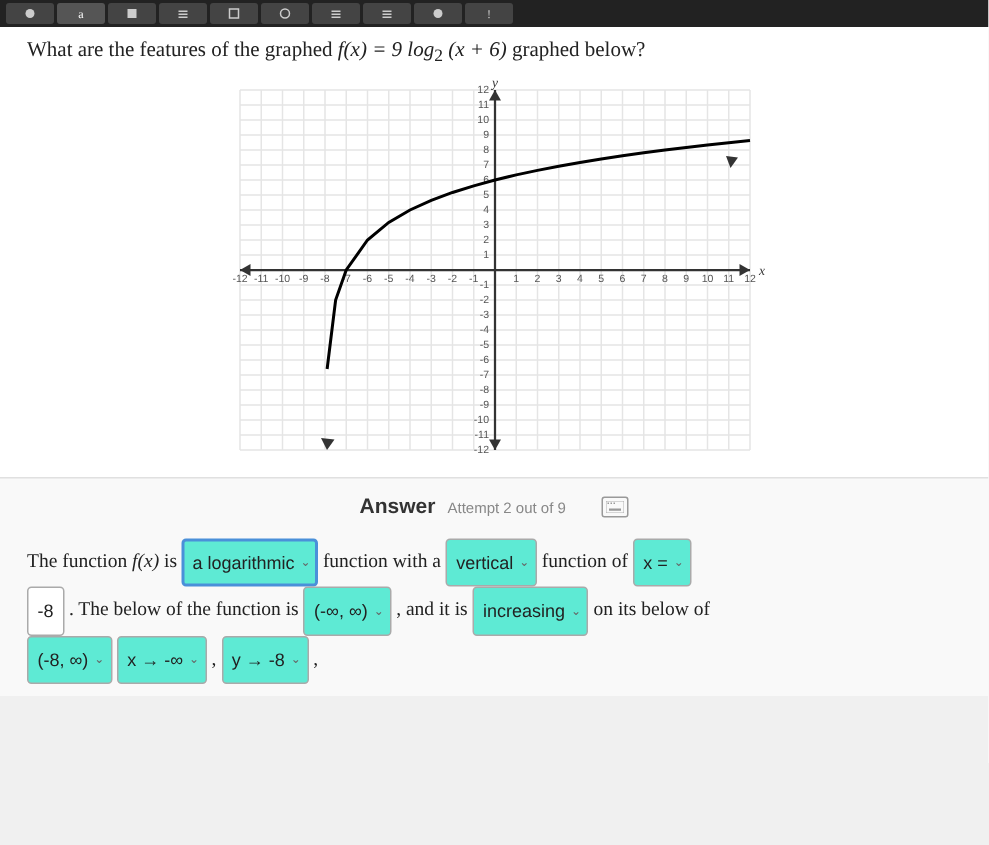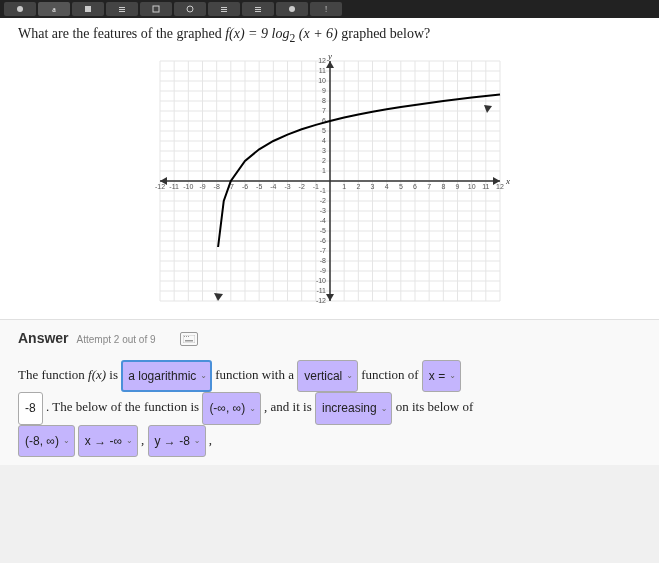--- a/index.html
+++ b/index.html
@@ -11,27 +11,27 @@
 .question{font-size:14px;color:#222;margin-bottom:6px}
 .math{font-style:italic}
 .graph-wrap{display:flex;justify-content:center;margin:4px 0}
 .graph{width:380px;height:260px;position:relative;background:#fff}
 .axis{stroke:#333;stroke-width:1.5}
 .curve{stroke:#000;stroke-width:2;fill:none}
 .tick-label{font-size:7px;fill:#555;font-family:sans-serif}
 .axis-label{font-size:9px;fill:#333;font-style:italic}
 .arrow{fill:#333}
 .answer-section{background:#f9f9f9;border-top:1px solid #e0e0e0;padding:10px 18px 8px 18px}
-.answer-header{display:flex;align-items:baseline;gap:24px;margin-bottom:14px;justify-content:flex-start}
+.answer-header{display:flex;align-items:baseline;gap:24px;margin-bottom:14px;justify-content:center}
 .answer-left{display:flex;align-items:baseline;gap:8px}
 .answer-title{font-weight:bold;font-size:14px;color:#333;font-family:Arial,sans-serif}
 .attempt{font-size:10px;color:#888;font-family:Arial,sans-serif}
 .keyboard-icon{width:18px;height:14px;border:1px solid #999;border-radius:2px;display:flex;align-items:center;justify-content:center}
 .answer-text{font-size:13px;color:#222;line-height:2.2;font-family:Georgia,serif}
-.select-box{display:inline-flex;align-items:center;border:1px solid #aaa;background:#c4b5fd;padding:2px 4px 2px 6px;font-size:12px;border-radius:3px;font-family:Arial,sans-serif;gap:4px;vertical-align:middle}
+.select-box{display:inline-flex;align-items:center;border:1px solid #aaa;background:#5eead4;padding:2px 4px 2px 6px;font-size:12px;border-radius:3px;font-family:Arial,sans-serif;gap:4px;vertical-align:middle}
 .select-box.active{border:2px solid #4a90d9;padding:1px 3px 1px 5px}
 .chev{font-size:8px;color:#666}
 .input-box{display:inline-block;border:1px solid #aaa;background:#fff;padding:2px 6px;font-size:12px;border-radius:3px;font-family:Arial,sans-serif;min-width:24px;text-align:center;vertical-align:middle}
 </style>
 </head>
 <body>
 
 <div class="tabs">
   <div class="tab">
       <svg viewBox="0 0 10 10">

